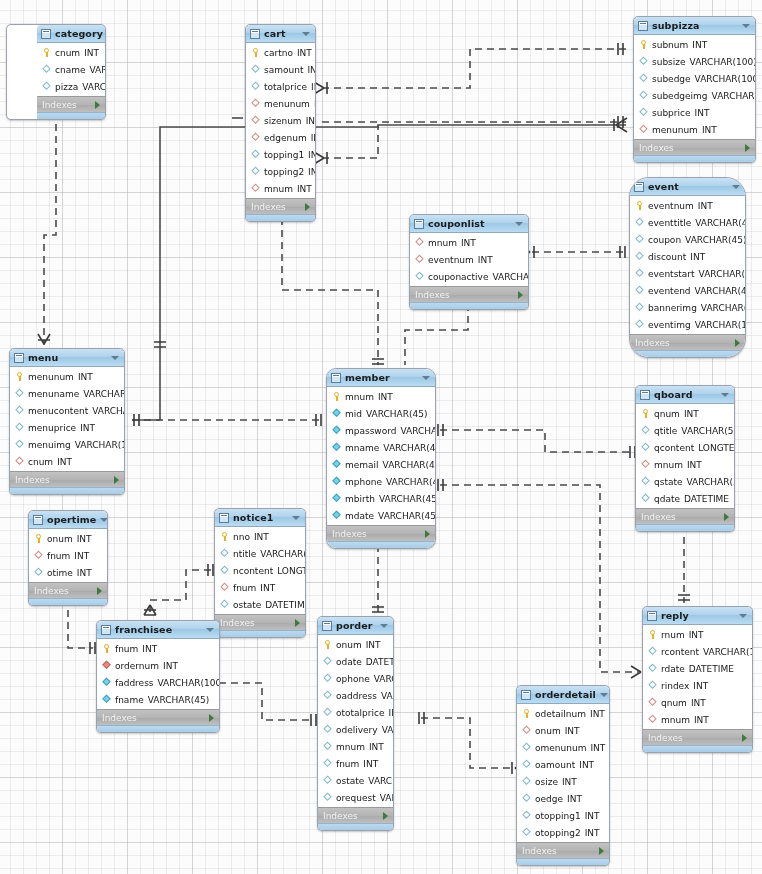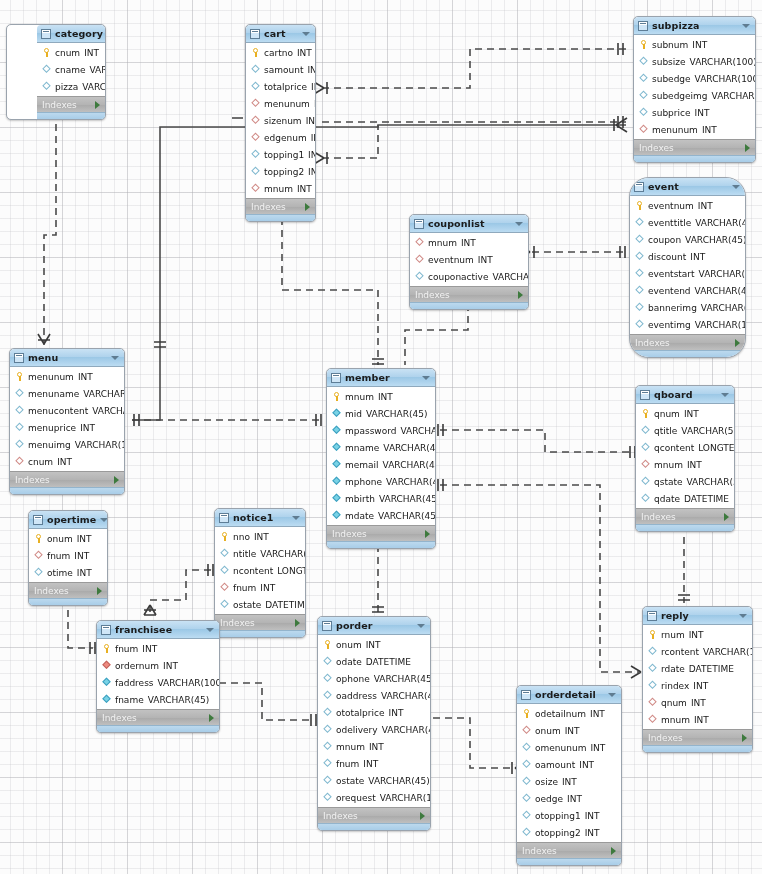--- a/index.html
+++ b/index.html
@@ -476,21 +476,21 @@
             <span class="col-txt">cnum</span>
             <span class="col-txt">INT</span>
           </div>
         </div>
         <div class="idx">
           <span class="idx-lb">Indexes</span>
           <span class="idx-ar"></span>
         </div>
         <div class="foot"></div>
       </div>
-      <div class="tbl" style="left: 326px; top: 368px; width: 110px;">
+      <div class="tbl" style="left: 326px; top: 368px; width: 110px; border-radius: 10px;">
         <div class="tbl-hd">
           <span class="tbl-ico"></span>
           <span class="tbl-name">member</span>
           <span class="caret"></span>
         </div>
         <div class="cols">
           <div class="col">
             <span class="mark pk"></span>
             <span class="col-txt">mnum</span>
             <span class="col-txt">INT</span>
@@ -720,21 +720,21 @@
             <span class="col-txt">fname</span>
             <span class="col-txt">VARCHAR(45)</span>
           </div>
         </div>
         <div class="idx">
           <span class="idx-lb">Indexes</span>
           <span class="idx-ar"></span>
         </div>
         <div class="foot"></div>
       </div>
-      <div class="tbl" style="left: 317px; top: 616px; width: 114px;">
+      <div class="tbl" style="left: 317px; top: 616px; width: 77px;">
         <div class="tbl-hd">
           <span class="tbl-ico"></span>
           <span class="tbl-name">porder</span>
           <span class="caret"></span>
         </div>
         <div class="cols">
           <div class="col">
             <span class="mark pk"></span>
             <span class="col-txt">onum</span>
             <span class="col-txt">INT</span>
@@ -784,21 +784,21 @@
             <span class="col-txt">orequest</span>
             <span class="col-txt">VARCHAR(100)</span>
           </div>
         </div>
         <div class="idx">
           <span class="idx-lb">Indexes</span>
           <span class="idx-ar"></span>
         </div>
         <div class="foot"></div>
       </div>
-      <div class="tbl" style="left: 516px; top: 685px; width: 106px;">
+      <div class="tbl" style="left: 516px; top: 685px; width: 94px;">
         <div class="tbl-hd">
           <span class="tbl-ico"></span>
           <span class="tbl-name">orderdetail</span>
           <span class="caret"></span>
         </div>
         <div class="cols">
           <div class="col">
             <span class="mark pk"></span>
             <span class="col-txt">odetailnum</span>
             <span class="col-txt">INT</span>

